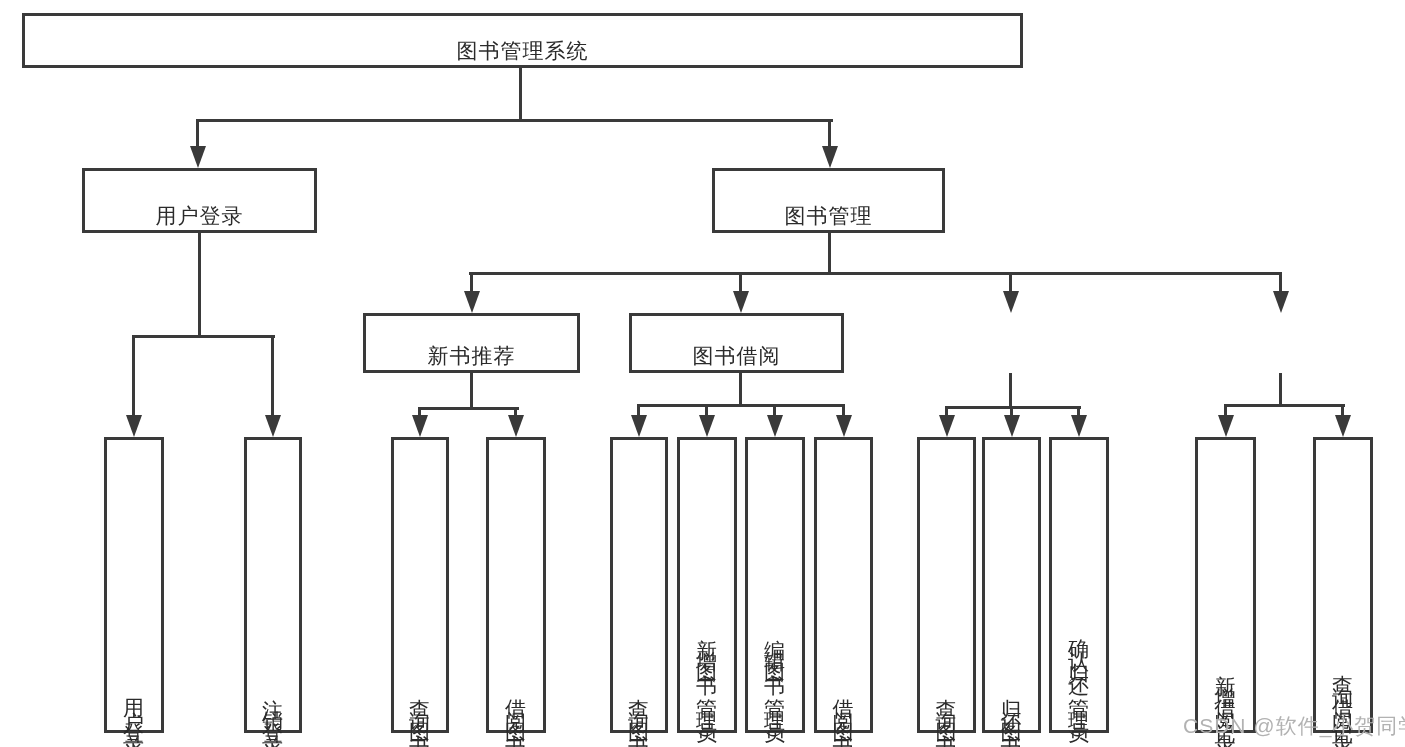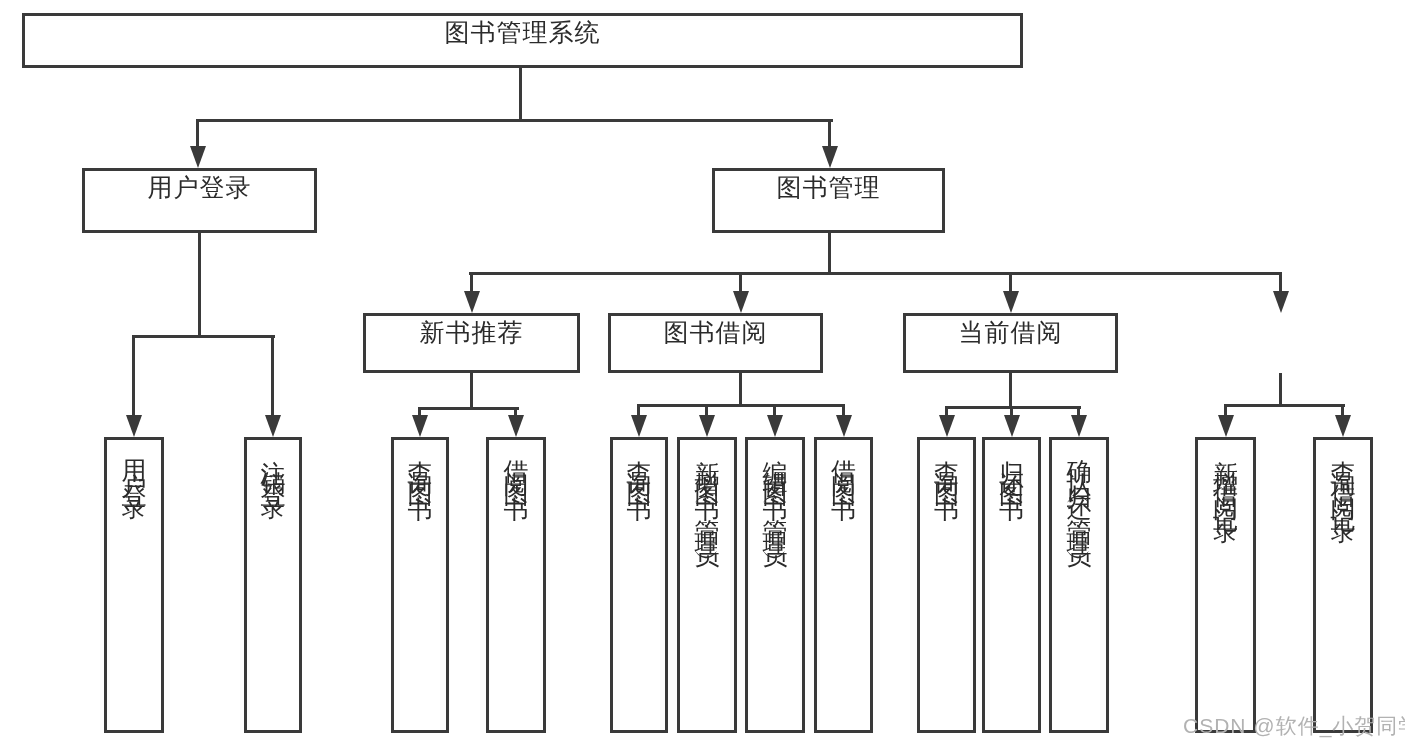--- a/index.html
+++ b/index.html
@@ -14,23 +14,23 @@
     position:relative;
     width:1405px;height:747px;
     background:#ffffff;
     overflow:hidden;
   }
   .box{
     position:absolute;
     box-sizing:border-box;
     border:3px solid var(--line);
     background:var(--boxbg);
-    display:flex;align-items:flex-start;justify-content:center;
+    display:flex;align-items:flex-end;justify-content:center;
     color:var(--text);
-    font-size:25px;
+    font-size:21px;
     letter-spacing:1px;
     z-index:2;
   }
   .vbox span{
     writing-mode:vertical-rl;
     text-orientation:mixed;
     letter-spacing:12px;
     line-height:1;
   }
   .hline,.vline{
@@ -68,25 +68,22 @@
   <div class="box" style="left:82px;top:168px;width:235px;height:65px;">
     <span>用户登录</span>
   </div>
   <div class="box" style="left:712px;top:168px;width:233px;height:65px;">
     <span>图书管理</span>
   </div>
 
   <div class="box" style="left:363px;top:313px;width:217px;height:60px;">
     <span>新书推荐</span>
   </div>
-  <div class="box" style="left:608px;top:313px;width:215px;height:60px;">
+  <div class="box" style="left:629px;top:313px;width:215px;height:60px;">
     <span>图书借阅</span>
-  </div>
-  <div class="box" style="left:903px;top:313px;width:215px;height:60px;">
-    <span>当前借阅</span>
   </div>
 
   <div class="box vbox" style="left:104px;top:437px;width:60px;height:296px;">
     <span>用户登录</span>
   </div>
   <div class="box vbox" style="left:244px;top:437px;width:58px;height:296px;">
     <span>注销登录</span>
   </div>
   <div class="box vbox" style="left:391px;top:437px;width:58px;height:296px;">
     <span>查询图书</span>

